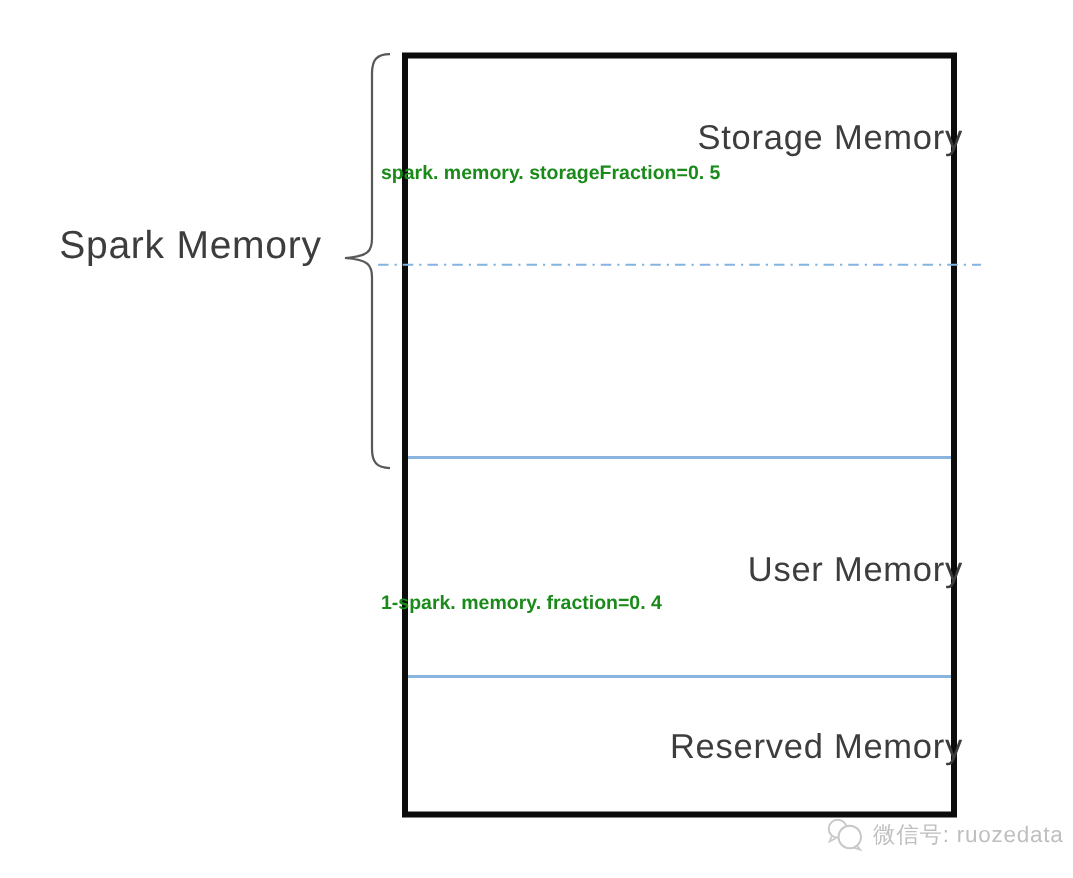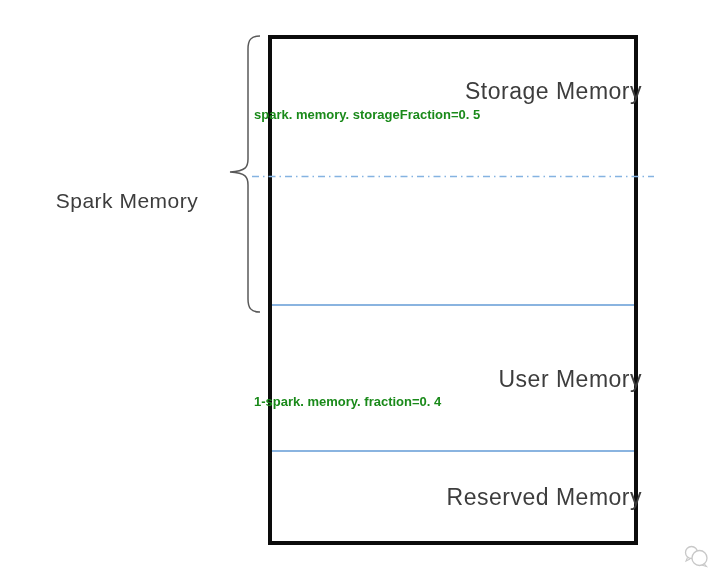--- a/index.html
+++ b/index.html
@@ -60,25 +60,24 @@
     height: 9px;
   }
   .left-label {
     position: absolute;
     left: 6px;
     top: 148px;
     width: 242px;
     text-align: center;
   }
   .left-label .title {
-    font-size: 21px;
+    font-size: 26px;
     letter-spacing: 0.5px;
     color: #3d3d3d;
     line-height: 1.2;
-    margin-top: 40px;
   }
   .left-label .config {
     margin-top: 6px;
     font-family: "DejaVu Sans Mono", monospace;
     font-weight: bold;
     font-size: 13px;
     color: #1a8a1a;
     line-height: 1.2;
   }
   .brace {
@@ -132,15 +131,16 @@
 
   <div class="sec-title" style="top:484px">Reserved Memory</div>
 
   <div class="watermark">
     <svg width="26" height="24" viewBox="0 0 26 24">
       <circle cx="8.5" cy="8.5" r="6" fill="#ffffff" stroke="#c8c8c8" stroke-width="1.3"></circle>
       <path d="M4.5 13.5 L3 17 L7 15" fill="none" stroke="#c8c8c8" stroke-width="1.1"></path>
       <circle cx="16.5" cy="14" r="7.5" fill="#ffffff" stroke="#c8c8c8" stroke-width="1.3"></circle>
       <path d="M21 19.5 L23.5 22.5 L18.5 21" fill="none" stroke="#c8c8c8" stroke-width="1.1"></path>
     </svg>
+    <span class="wm-text">微信号: ruozedata</span>
   </div>
 
 </div>
 
 </body></html>

